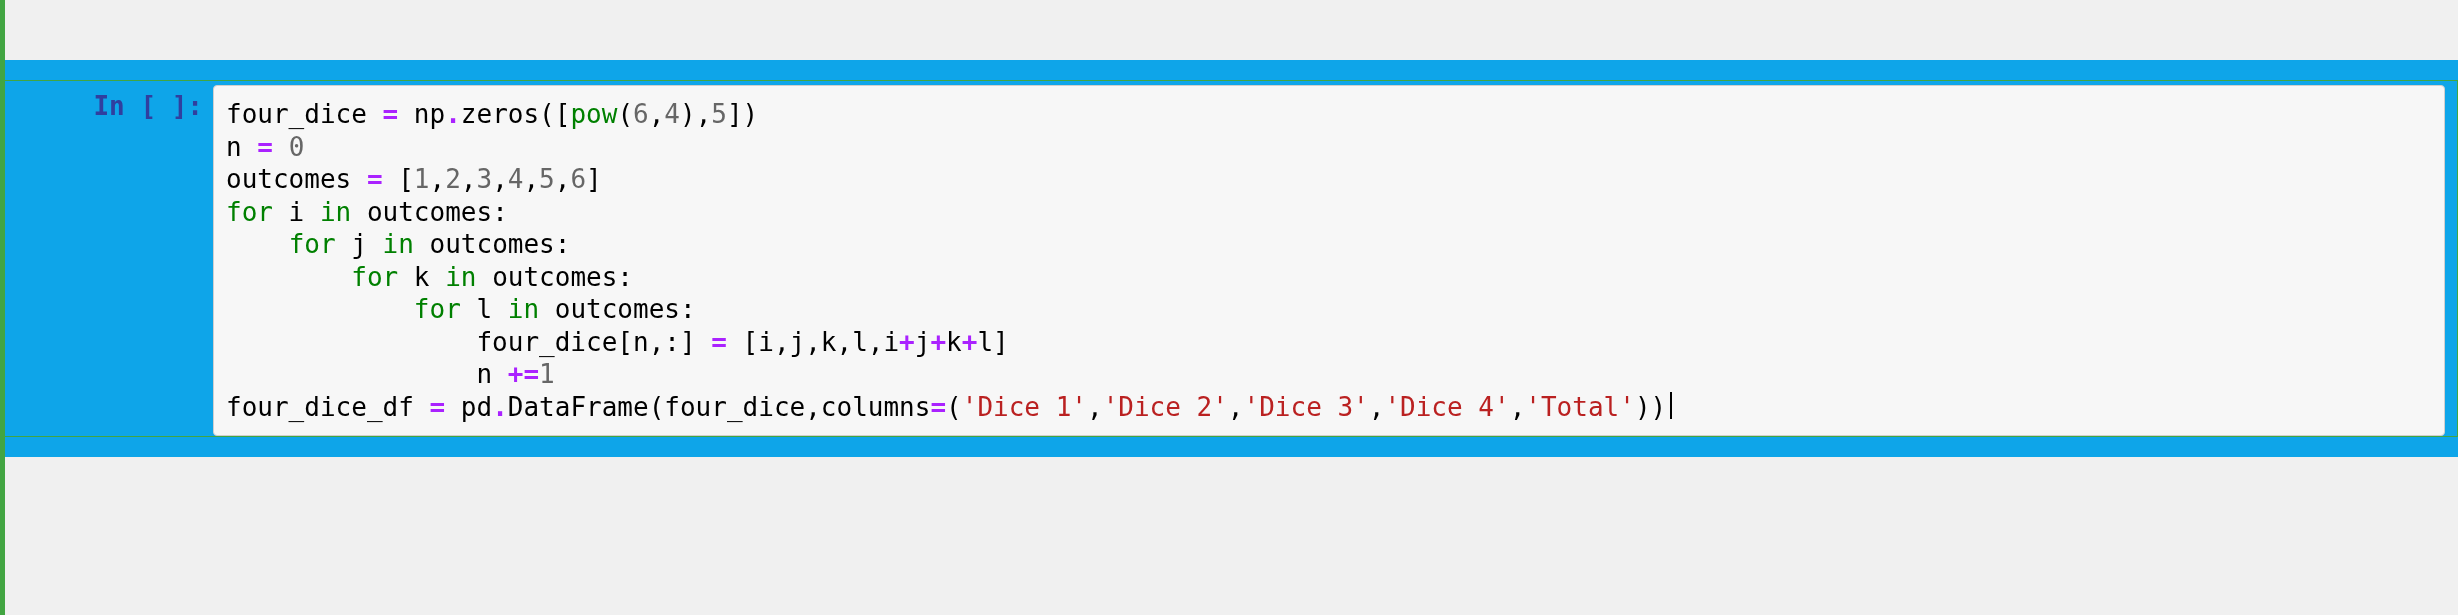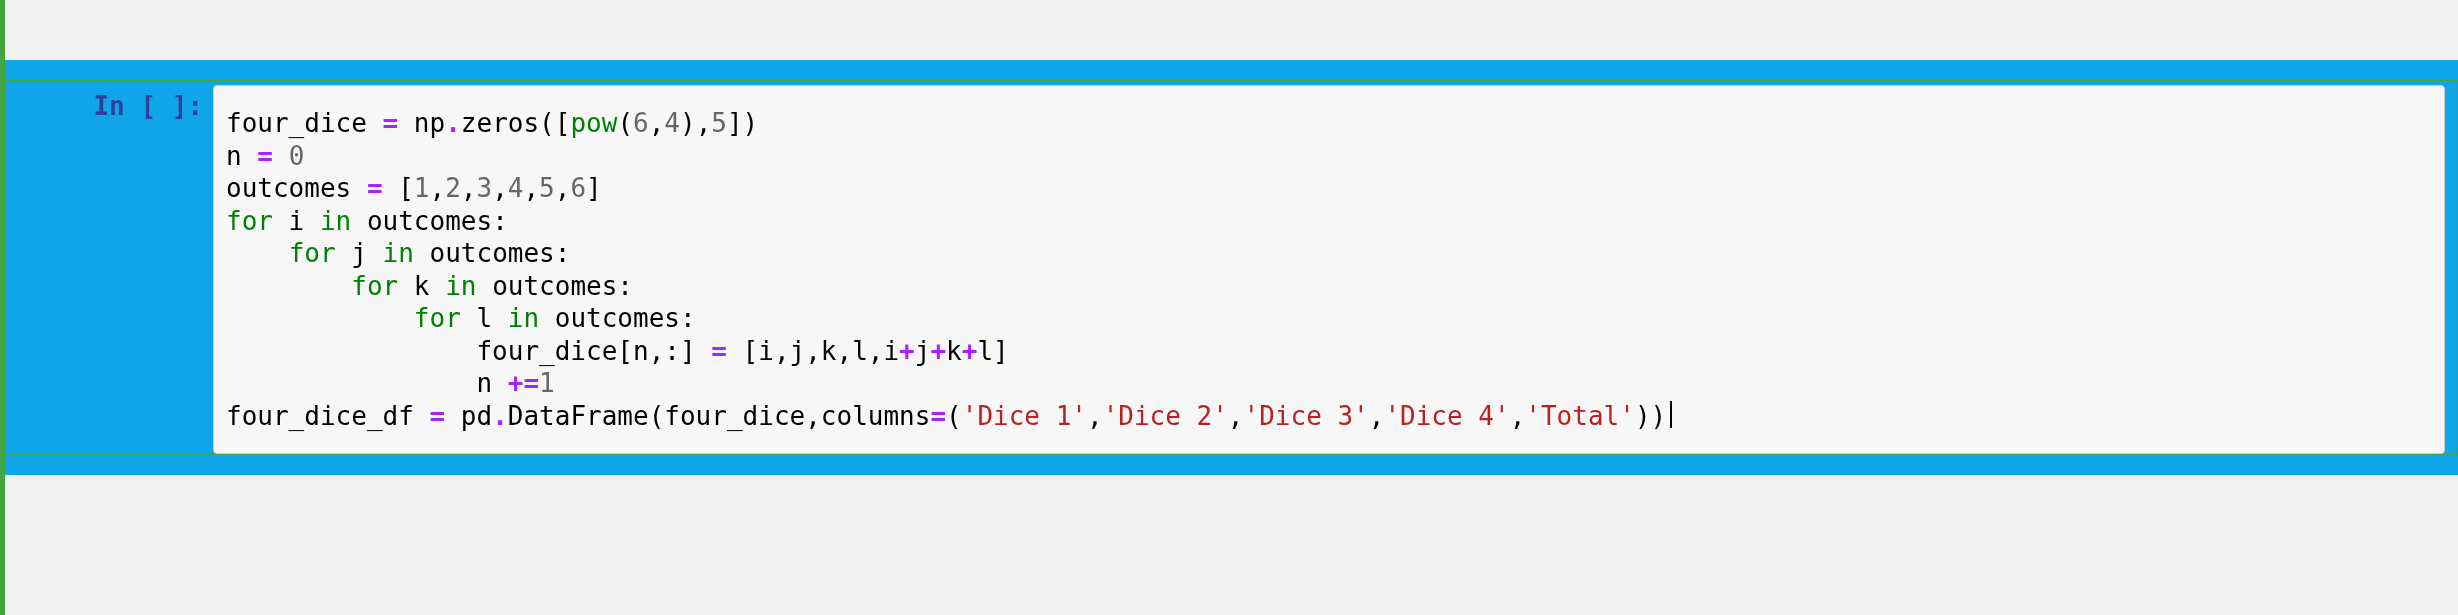--- a/index.html
+++ b/index.html
@@ -54,21 +54,21 @@
     font-weight: bold;
     color: #303F9F;
     user-select: none;
     flex-shrink: 0;
   }
   .input-area {
     flex: 1;
     background: #f7f7f7;
     border: 1px solid #cfcfcf;
     border-radius: 4px;
-    padding: 21px 12px;
+    padding: 12px 12px;
     margin: 4px 12px 0 0;
     font-family: "SF Mono", Menlo, Monaco, Consolas, "DejaVu Sans Mono", monospace;
     font-size: 26px;
     line-height: 1.25;
     white-space: pre;
     overflow-x: auto;
     position: relative;
   }
   .tok-plain   { color: #000000; }
   .tok-op      { color: #AA22FF; font-weight: bold; }

